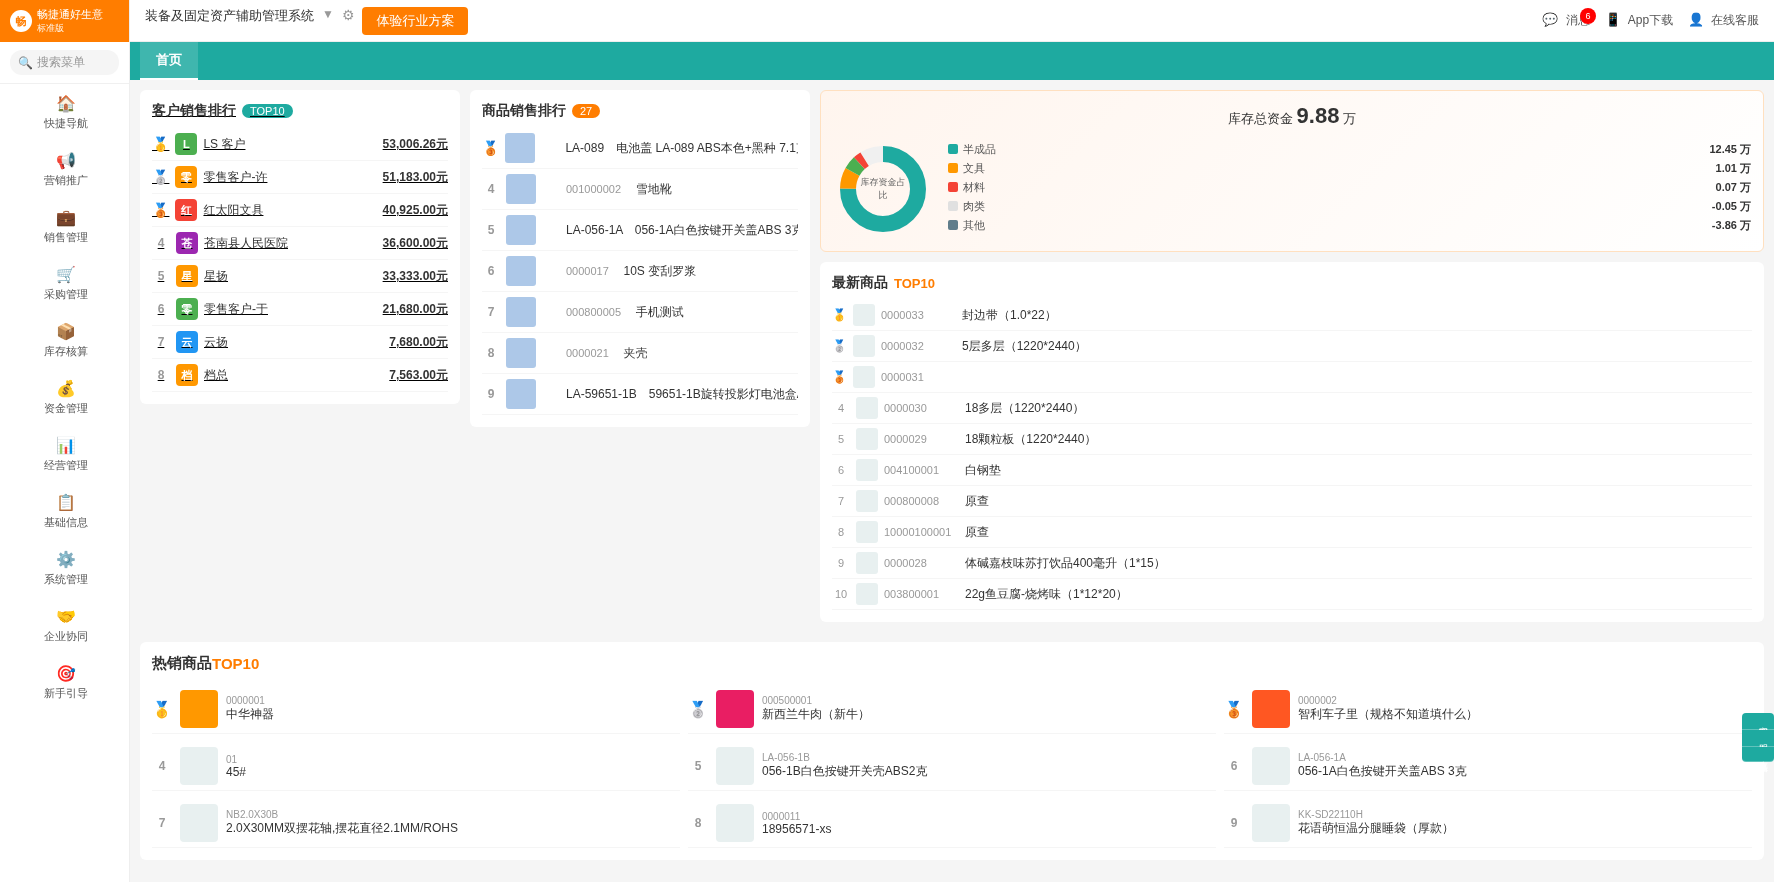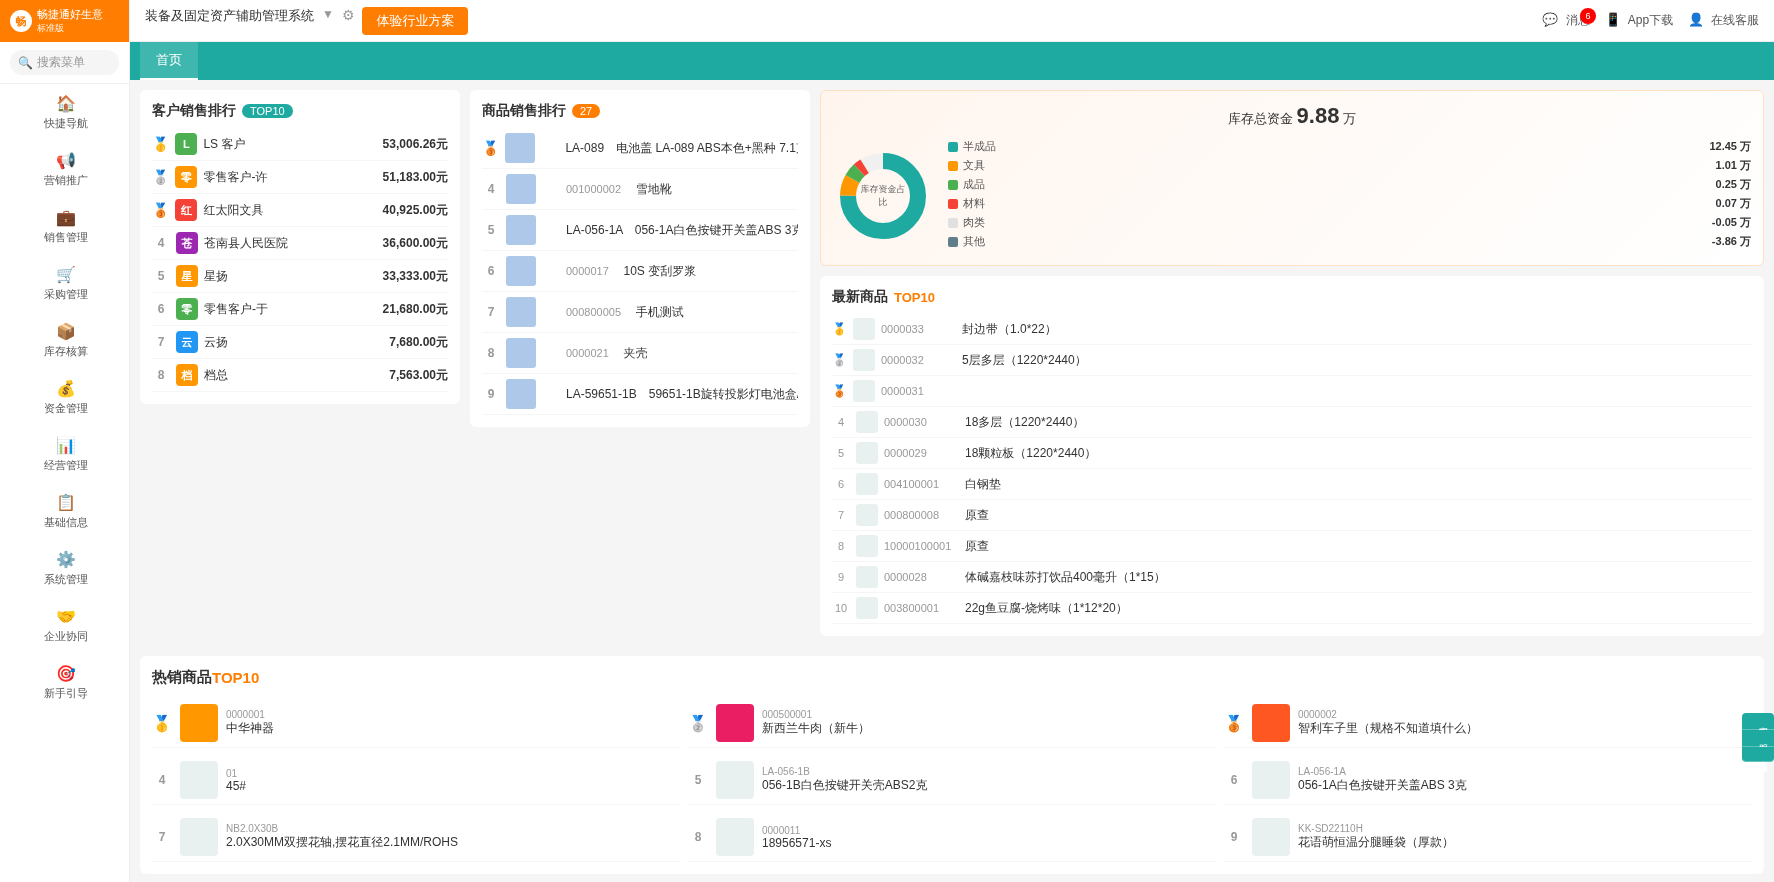--- a/index.html
+++ b/index.html
@@ -91,21 +91,21 @@
     
     .nav-tabs {
       background: #1eaaa0;
       display: flex; align-items: center;
       height: 38px; padding: 0 10px;
     }
     .nav-tab {
       padding: 12px 16px; height: 38px;
       display: flex; align-items: center;
       cursor: pointer; color: rgba(255,255,255,0.85);
-      font-size: 13px; border-bottom: 2px solid transparent;
+      font-size: 13px; border-bottom: 2px solid transparent; font-weight: bold;
     }
     .nav-tab.active {
       background: rgba(255,255,255,0.15);
       color: #fff;
       border-bottom-color: #fff;
     }
 
     
     .page-body {
       flex: 1;
@@ -364,21 +364,21 @@
 
   <div class="nav-tabs">
     <div class="nav-tab active">首页</div>
   </div>
 
   <div class="page-body">
     <div class="main-area">
 
       <div style="display:flex;gap:10px;">
 
-        <div style="width:320px;flex-shrink:0;">
+        <div style="width:320px;flex-shrink:0;text-decoration:underline;">
           <div class="card">
             <div class="card-title">
               <span>客户销售排行</span>
               <span class="card-title-badge">TOP10</span>
             </div>
             <div class="rank-table">
 
               <div class="rank-row">
                 <span style="font-size:14px;">🥇</span>
                 <div class="rank-avatar" style="background:#4CAF50;">L</div>
@@ -529,25 +529,20 @@
               <div class="legend-list">
                 <div class="legend-item">
                   <div class="legend-dot" style="background:#1eaaa0;"></div>
                   <span class="legend-name">半成品</span>
                   <span class="legend-value">12.45 万</span>
                 </div>
                 <div class="legend-item">
                   <div class="legend-dot" style="background:#FF9800;"></div>
                   <span class="legend-name">文具</span>
                   <span class="legend-value">1.01 万</span>
-                </div>
-                <div class="legend-item">
-                  <div class="legend-dot" style="background:#4CAF50;"></div>
-                  <span class="legend-name">成品</span>
-                  <span class="legend-value">0.25 万</span>
                 </div>
                 <div class="legend-item">
                   <div class="legend-dot" style="background:#F44336;"></div>
                   <span class="legend-name">材料</span>
                   <span class="legend-value">0.07 万</span>
                 </div>
                 <div class="legend-item">
                   <div class="legend-dot" style="background:#E0E0E0;"></div>
                   <span class="legend-name">肉类</span>
                   <span class="legend-value">-0.05 万</span>

